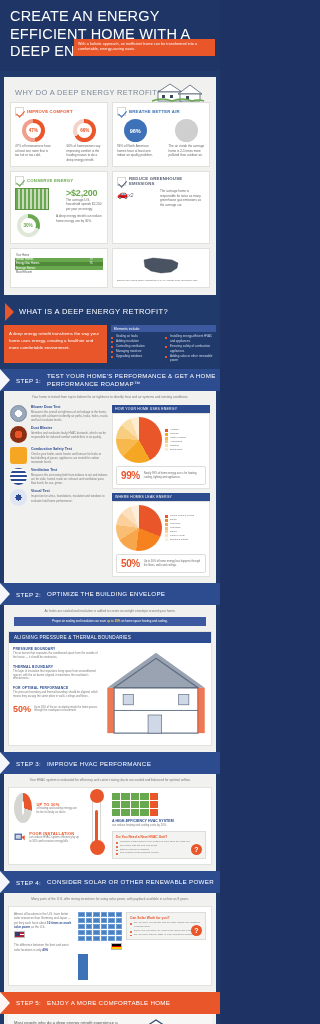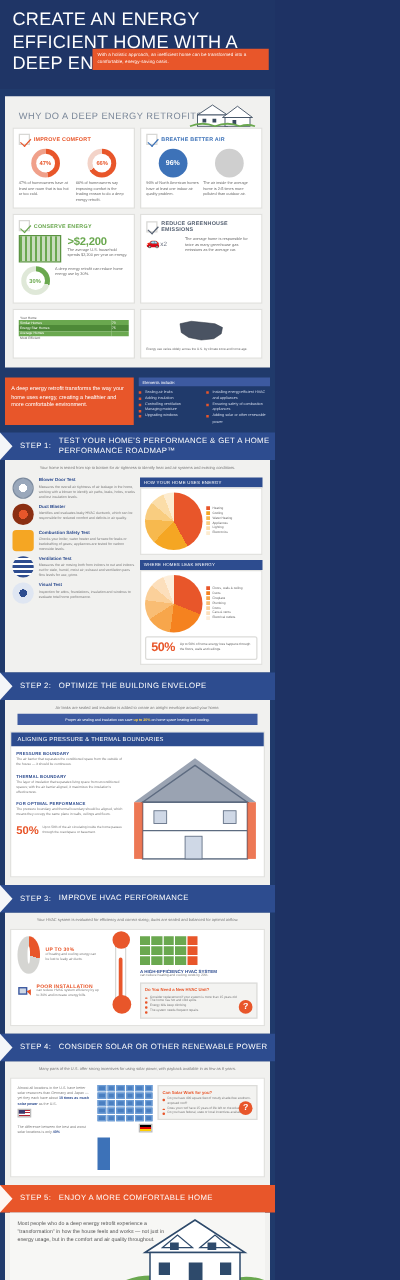--- a/index.html
+++ b/index.html
@@ -62,21 +62,21 @@
   .chk { width:9px; height:9px; border:1px solid #d8d8d5; position:relative; flex:0 0 auto;}
   .chk::after{ content:''; position:absolute; left:1.5px; top:1px; width:4px; height:7px;
                border:solid #e8562a; border-width:0 1.6px 1.6px 0; transform:rotate(42deg); }
   .chk.blue::after{ border-color:#3d72b8; }
   .chk.green::after{ border-color:#6aa84f; }
   .chk.gray::after{ border-color:#566172; }
   .card-t { font-size:4.3px; letter-spacing:.2px; line-height:1.2; font-weight:bold; }
   .t-orange{ color:#e8562a; } .t-blue{ color:#3d72b8; }
   .t-green{ color:#6aa84f; } .t-gray{ color:#566172; }
 
-  .stats { display:flex; gap:3px; }
+  .stats { display:flex; gap:15px; }
   .stat { flex:1; }
   .stat-body { font-size:3.1px; color:#6a6a6a; line-height:1.45; }
   .ring { width:23px; height:23px; border-radius:50%; margin:0 auto 2px auto; position:relative;}
   .ring-lbl{ position:absolute; inset:0; display:flex; align-items:center; justify-content:center;
              font-size:4.6px; font-weight:bold; color:#fff; }
   .ring.o1 { background:conic-gradient(#e8562a 0 47%, #f0a08a 47% 100%); }
   .ring.o1::after{content:'';position:absolute;inset:4px;background:#fff;border-radius:50%;}
   .ring.o1 .ring-lbl{ color:#e8562a; z-index:2; }
   .ring.o2 { background:conic-gradient(#e8562a 0 66%, #f3d3c8 66% 100%); }
   .ring.o2::after{content:'';position:absolute;inset:4px;background:#fff;border-radius:50%;}
@@ -356,20 +356,24 @@
           <svg class="usmap" viewBox="0 0 40 24">
             <path d="M3,6 L12,4 L22,5 L31,6 L37,9 L36,14 L30,18 L20,19 L10,17 L4,13 Z" fill="#4a5362" stroke="#2d3440" stroke-width=".4"></path>
           </svg>
           <div class="stat-body" style="font-size:2.5px;">Energy use varies widely across the U.S. by climate zone and home age.</div>
         </div>
       </div>
     </div>
   </div>
 
   <div class="der-wrap">
+    <div class="banner white">
+      <div class="arrow"></div>
+      <div class="btxt">WHAT IS A DEEP ENERGY RETROFIT?</div>
+    </div>
     <div class="der-body">
       <div class="der-orange">A deep energy retrofit transforms the way your home uses energy, creating a healthier and more comfortable environment.</div>
       <div class="der-list">
         <div class="der-list-h">Elements include:</div>
         <div class="der-cols">
           <ul>
             <li>Sealing air leaks</li>
             <li>Adding insulation</li>
             <li>Controlling ventilation</li>
             <li>Managing moisture</li>
@@ -437,20 +441,24 @@
             <div class="pie pie1"></div>
             <div class="legend">
               <div><i class="lg-sw" style="background:#e8562a"></i>Heating</div>
               <div><i class="lg-sw" style="background:#f5a623"></i>Cooling</div>
               <div><i class="lg-sw" style="background:#f7b94e"></i>Water Heating</div>
               <div><i class="lg-sw" style="background:#f9cd80"></i>Appliances</div>
               <div><i class="lg-sw" style="background:#fbdda8"></i>Lighting</div>
               <div><i class="lg-sw" style="background:#fdecd0"></i>Electronics</div>
             </div>
           </div>
+          <div class="callout">
+            <div class="pct">99%</div>
+            <div class="ctx">Nearly 99% of home energy use is for heating, cooling, lighting and appliances.</div>
+          </div>
         </div>
         <div class="chart-h" style="margin-top:4px;">WHERE HOMES LEAK ENERGY</div>
         <div class="chart-box">
           <div style="display:flex;gap:3px;align-items:center;">
             <div class="pie pie2"></div>
             <div class="legend">
               <div><i class="lg-sw" style="background:#e8562a"></i>Floors, walls &amp; ceiling</div>
               <div><i class="lg-sw" style="background:#f5821f"></i>Ducts</div>
               <div><i class="lg-sw" style="background:#f7a64b"></i>Fireplace</div>
               <div><i class="lg-sw" style="background:#f9bd74"></i>Plumbing</div>

